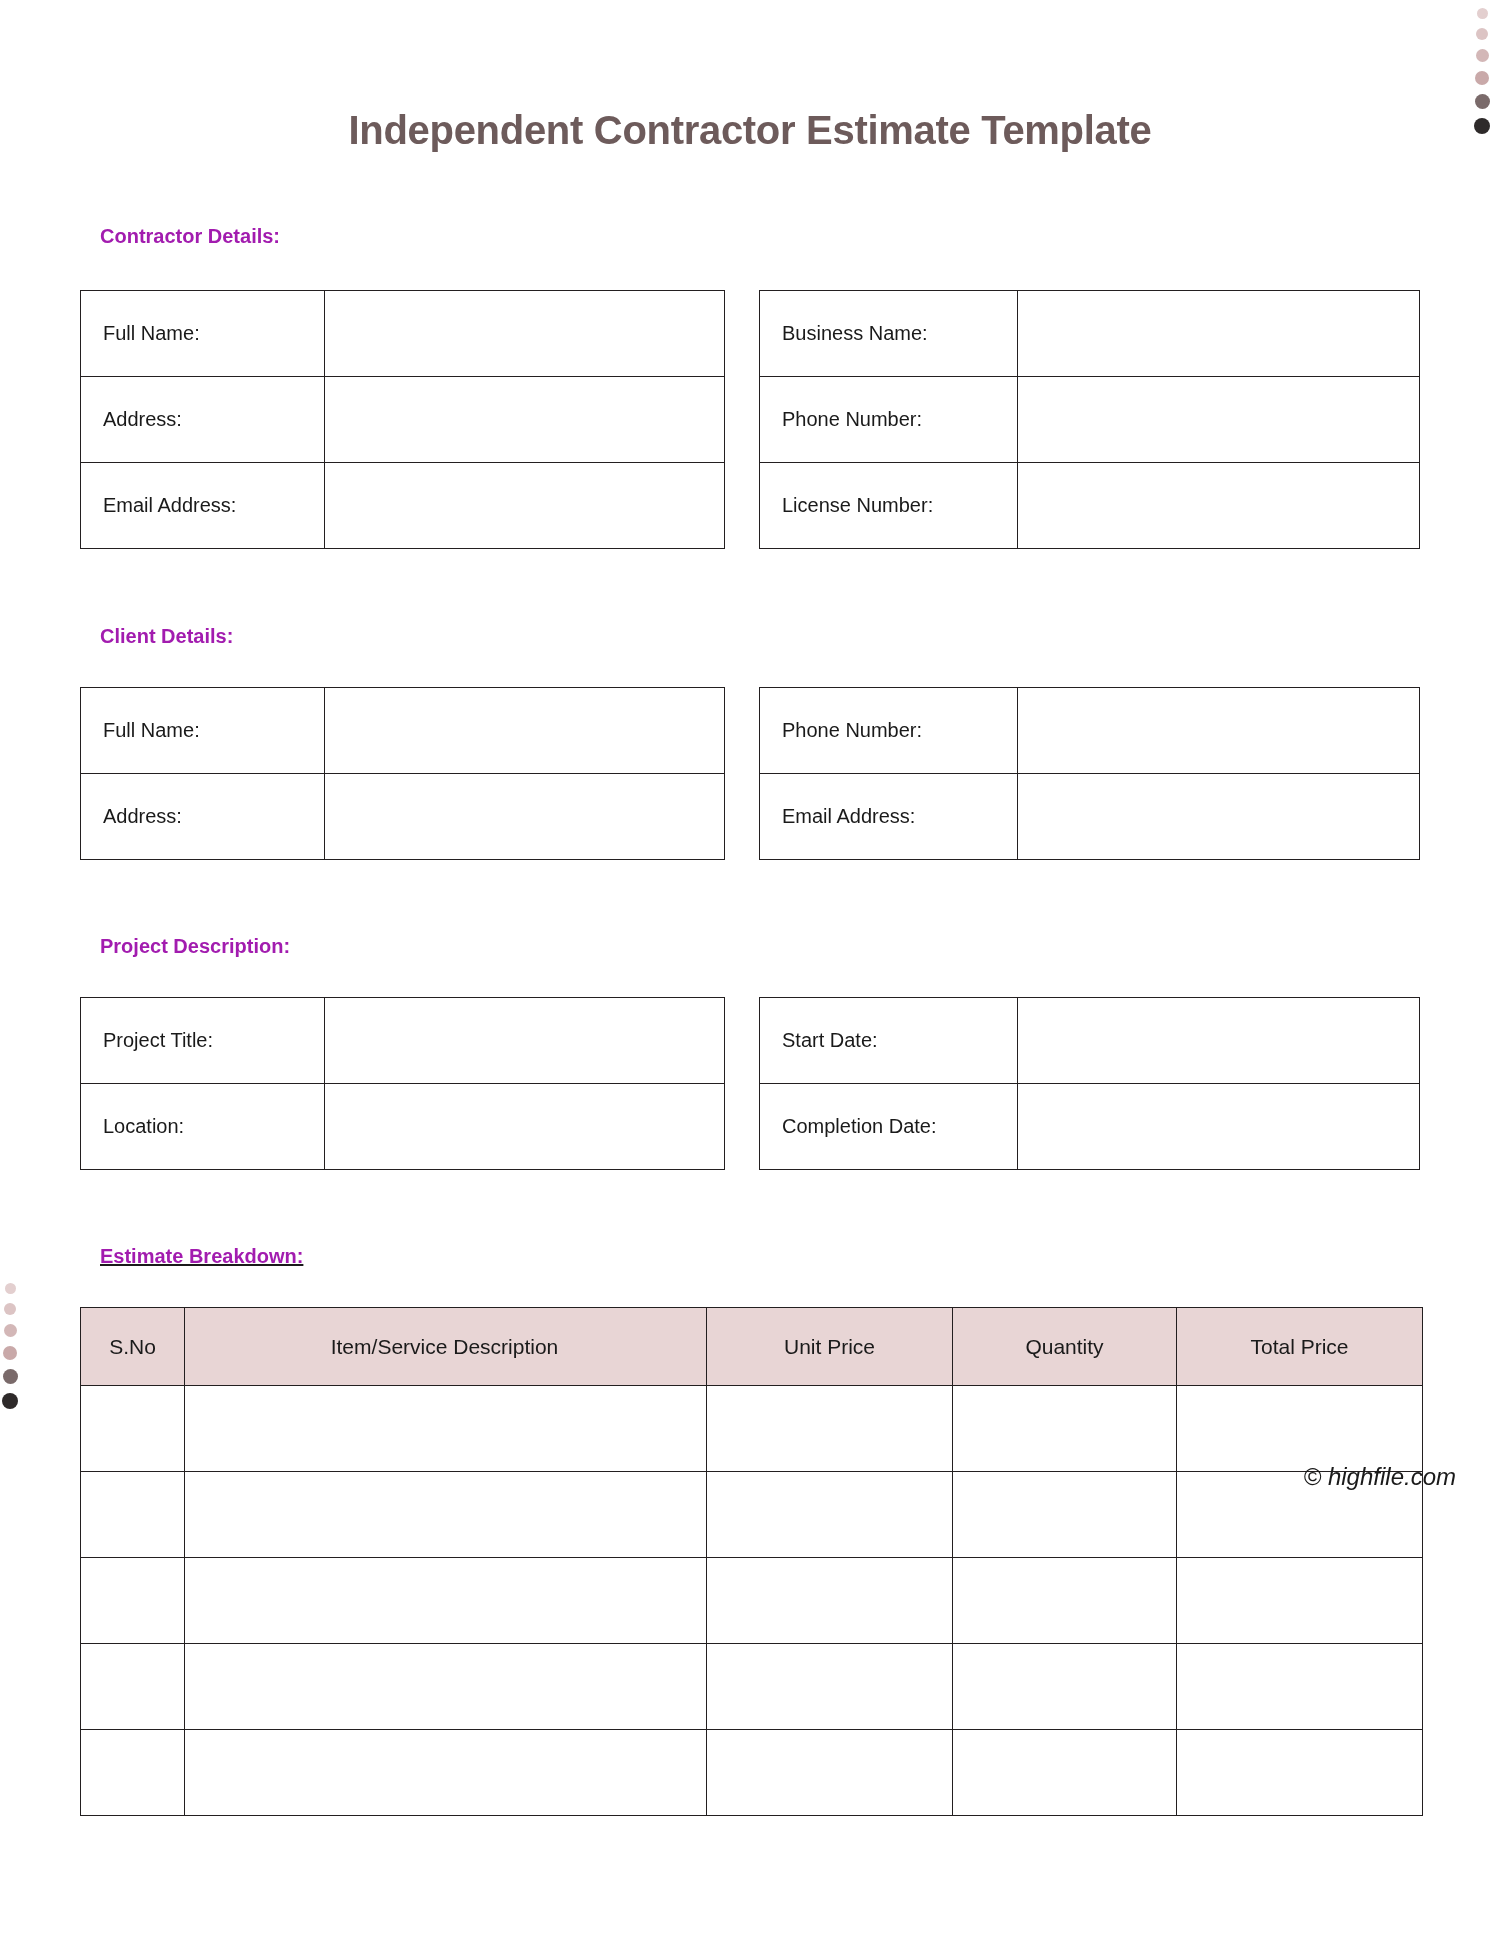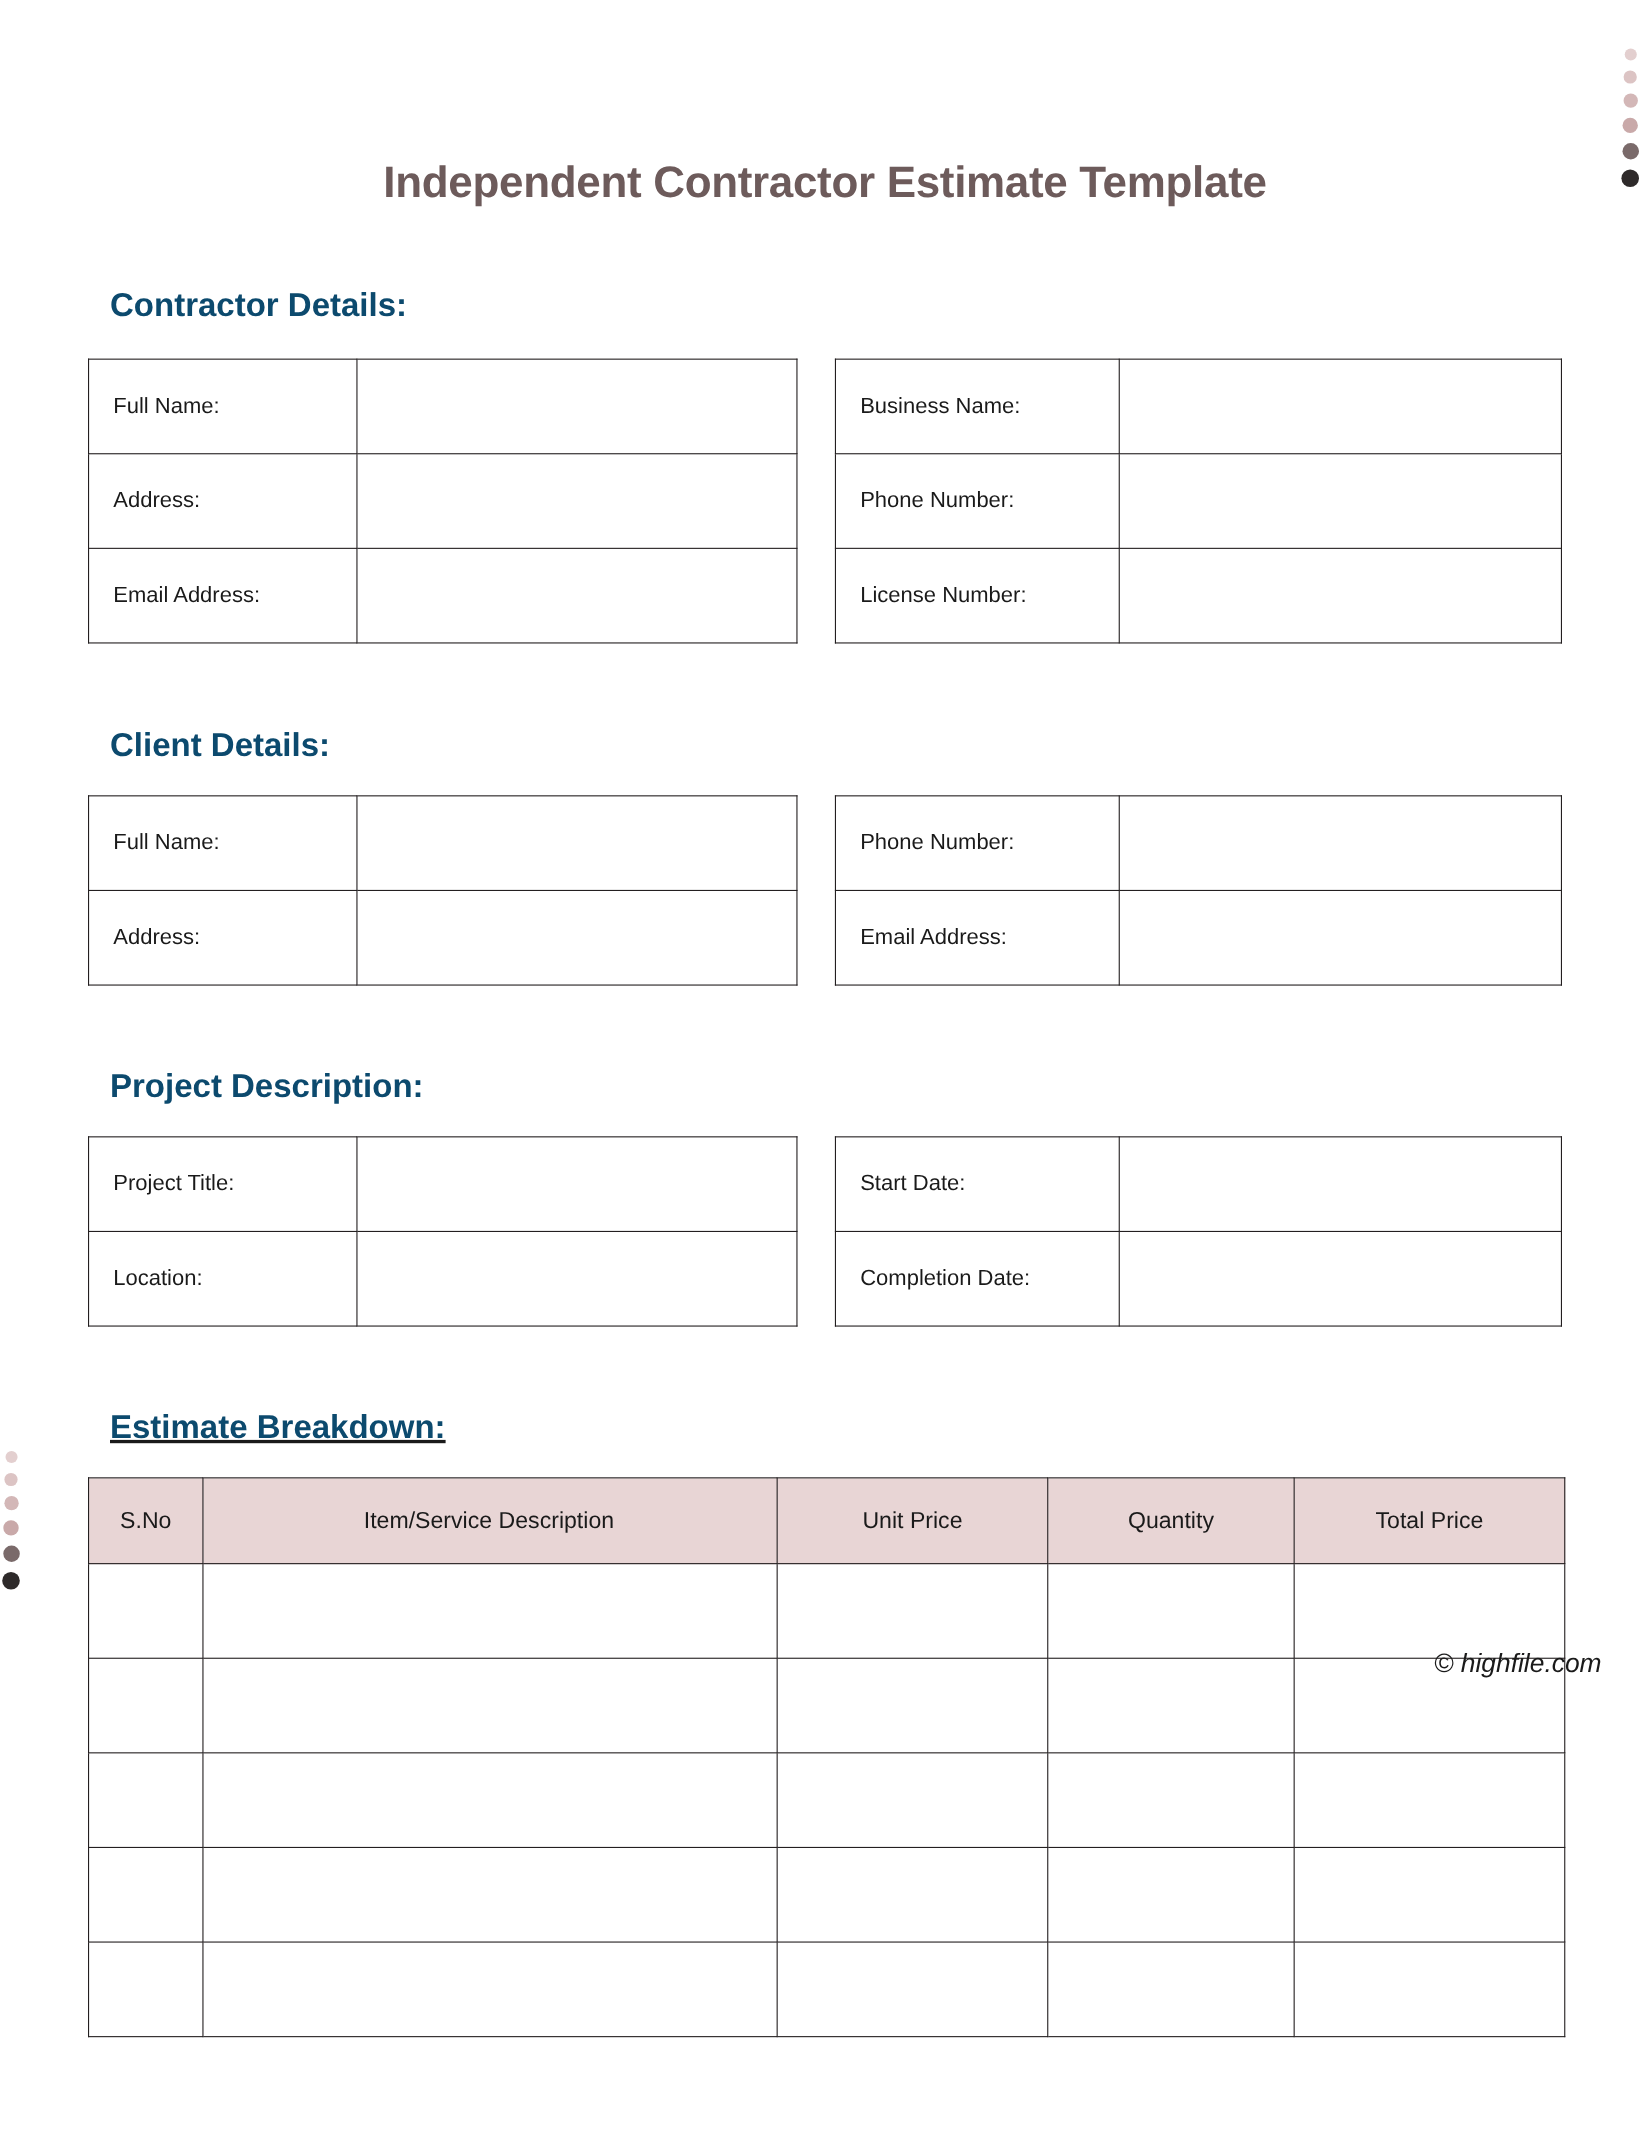--- a/index.html
+++ b/index.html
@@ -16,21 +16,20 @@
     color: #1a1a1a;
     overflow: hidden;
   }
 
   .page {
     position: absolute;
     left: 0; top: 0;
     width: 1500px;
     height: 1539px;
     padding: 0;
-    margin-top: 36px;
   }
 
   
   .dots-right, .dots-left {
     position: absolute;
     display: flex;
     flex-direction: column;
     gap: 9px;
   }
   .dots-right { right: 10px; top: 8px; align-items: center; }
@@ -41,23 +40,23 @@
     text-align: center;
     font-size: 40px;
     font-weight: bold;
     color: #6d5b5b;
     letter-spacing: -0.3px;
     margin: 0;
     padding-top: 108px;
   }
 
   .section-heading {
-    font-size: 30px;
+    font-size: 20px;
     font-weight: bold;
-    color: #0c4a6e;
+    color: #a21caf;
     margin: 0;
   }
 
   
   .block { position: absolute; }
 
   .grid-2 {
     display: flex;
     gap: 34px;
     align-items: center;

